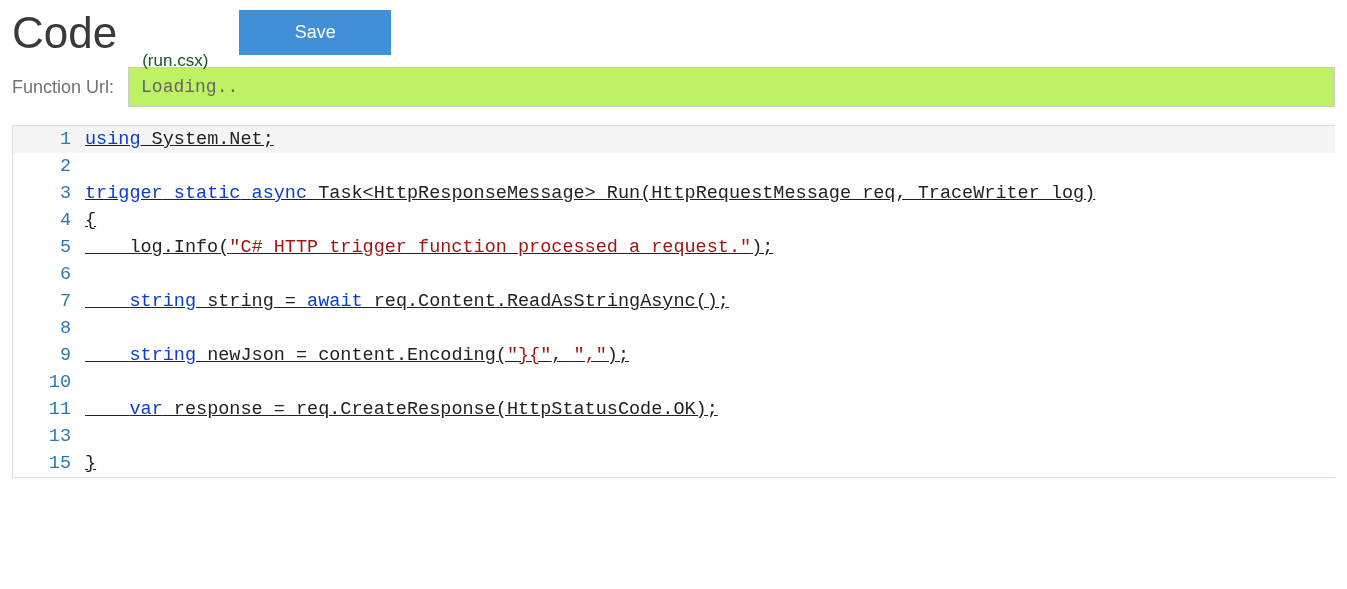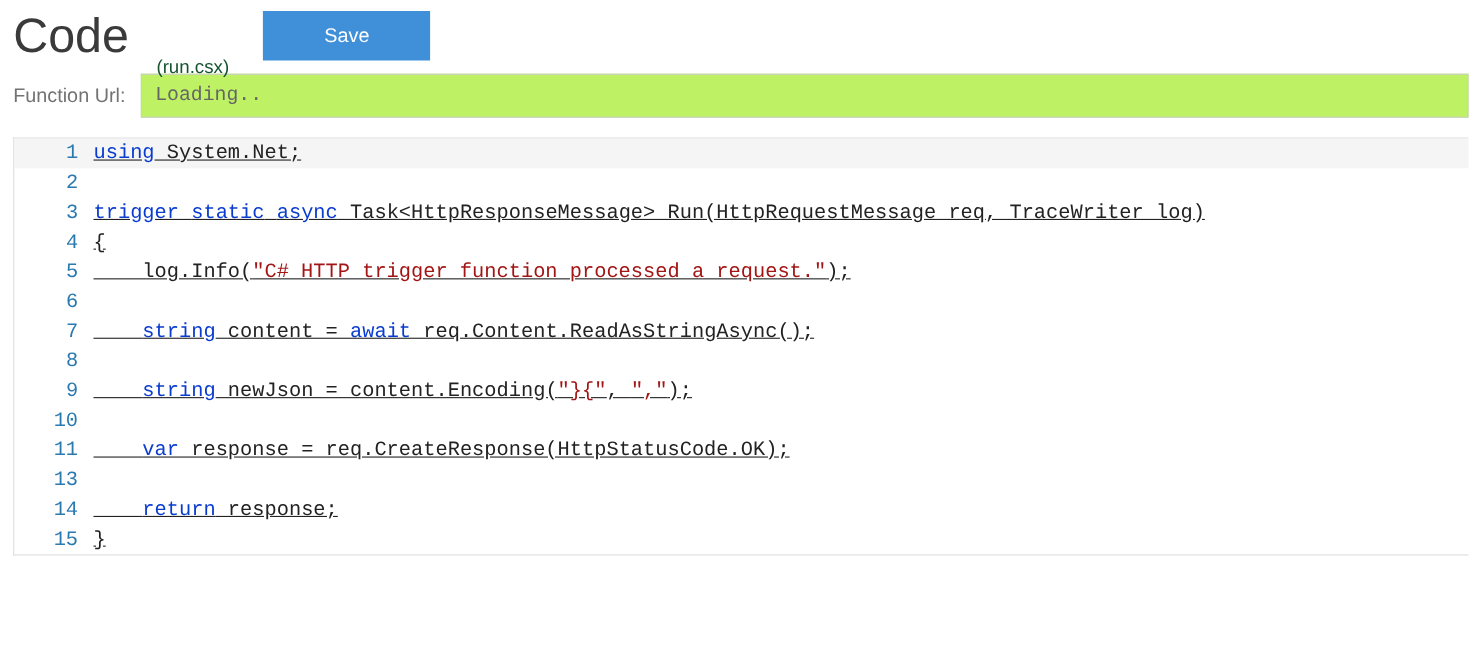--- a/index.html
+++ b/index.html
@@ -99,21 +99,20 @@
   <input class="url-input" type="text" readonly="" value="Loading.." style="">
 </div>
 
 <div class="editor" id="editor">
     <div class="line current"><span class="gutter">1</span><span class="code"><span class="kw">using</span><span> System.Net;</span></span></div>
     <div class="line"><span class="gutter">2</span><span class="code"></span></div>
     <div class="line"><span class="gutter">3</span><span class="code"><span class="kw">trigger</span><span> </span><span class="kw">static</span><span> </span><span class="kw">async</span><span> Task&lt;HttpResponseMessage&gt; Run(HttpRequestMessage req, TraceWriter log)</span></span></div>
     <div class="line"><span class="gutter">4</span><span class="code"><span>{</span></span></div>
     <div class="line"><span class="gutter">5</span><span class="code"><span>    log.Info(</span><span class="str">"C# HTTP trigger function processed a request."</span><span>);</span></span></div>
     <div class="line"><span class="gutter">6</span><span class="code"></span></div>
-    <div class="line"><span class="gutter">7</span><span class="code"><span>    </span><span class="kw">string</span><span> content = </span><span class="kw">await</span><span> req.Content.ReadAsStringAsync();</span></span></div>
+    <div class="line"><span class="gutter">7</span><span class="code"><span>    </span><span class="kw">string</span><span> string = </span><span class="kw">await</span><span> req.Content.ReadAsStringAsync();</span></span></div>
     <div class="line"><span class="gutter">8</span><span class="code"></span></div>
     <div class="line"><span class="gutter">9</span><span class="code"><span>    </span><span class="kw">string</span><span> newJson = content.Encoding(</span><span class="str">"}{"</span><span>, </span><span class="str">","</span><span>);</span></span></div>
     <div class="line"><span class="gutter">10</span><span class="code"></span></div>
     <div class="line"><span class="gutter">11</span><span class="code"><span>    </span><span class="kw">var</span><span> response = req.CreateResponse(HttpStatusCode.OK);</span></span></div>
     <div class="line"><span class="gutter">13</span><span class="code"></span></div>
-    <div class="line"><span class="gutter">14</span><span class="code"><span>    </span><span class="kw">return</span><span> response;</span></span></div>
     <div class="line"><span class="gutter">15</span><span class="code"><span>}</span></span></div>
   </div>
 
 </body></html>

